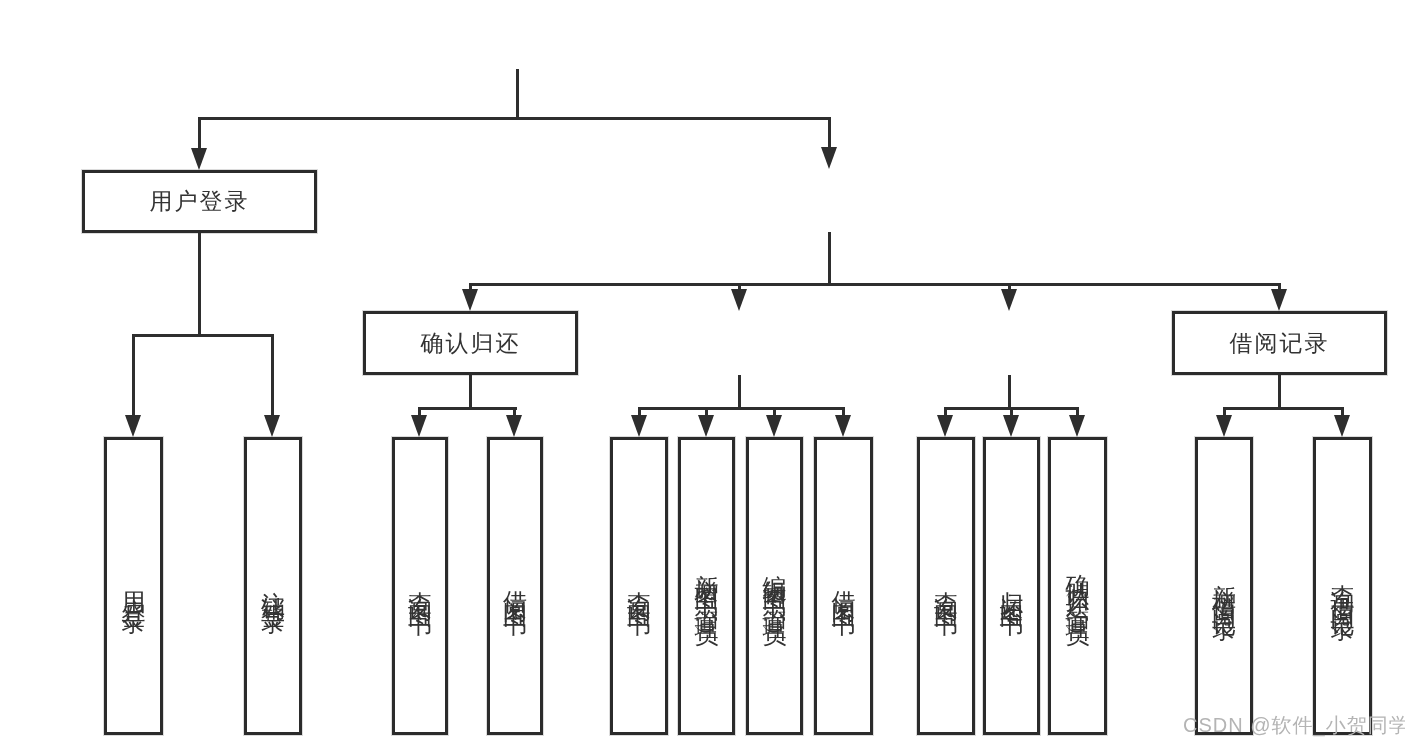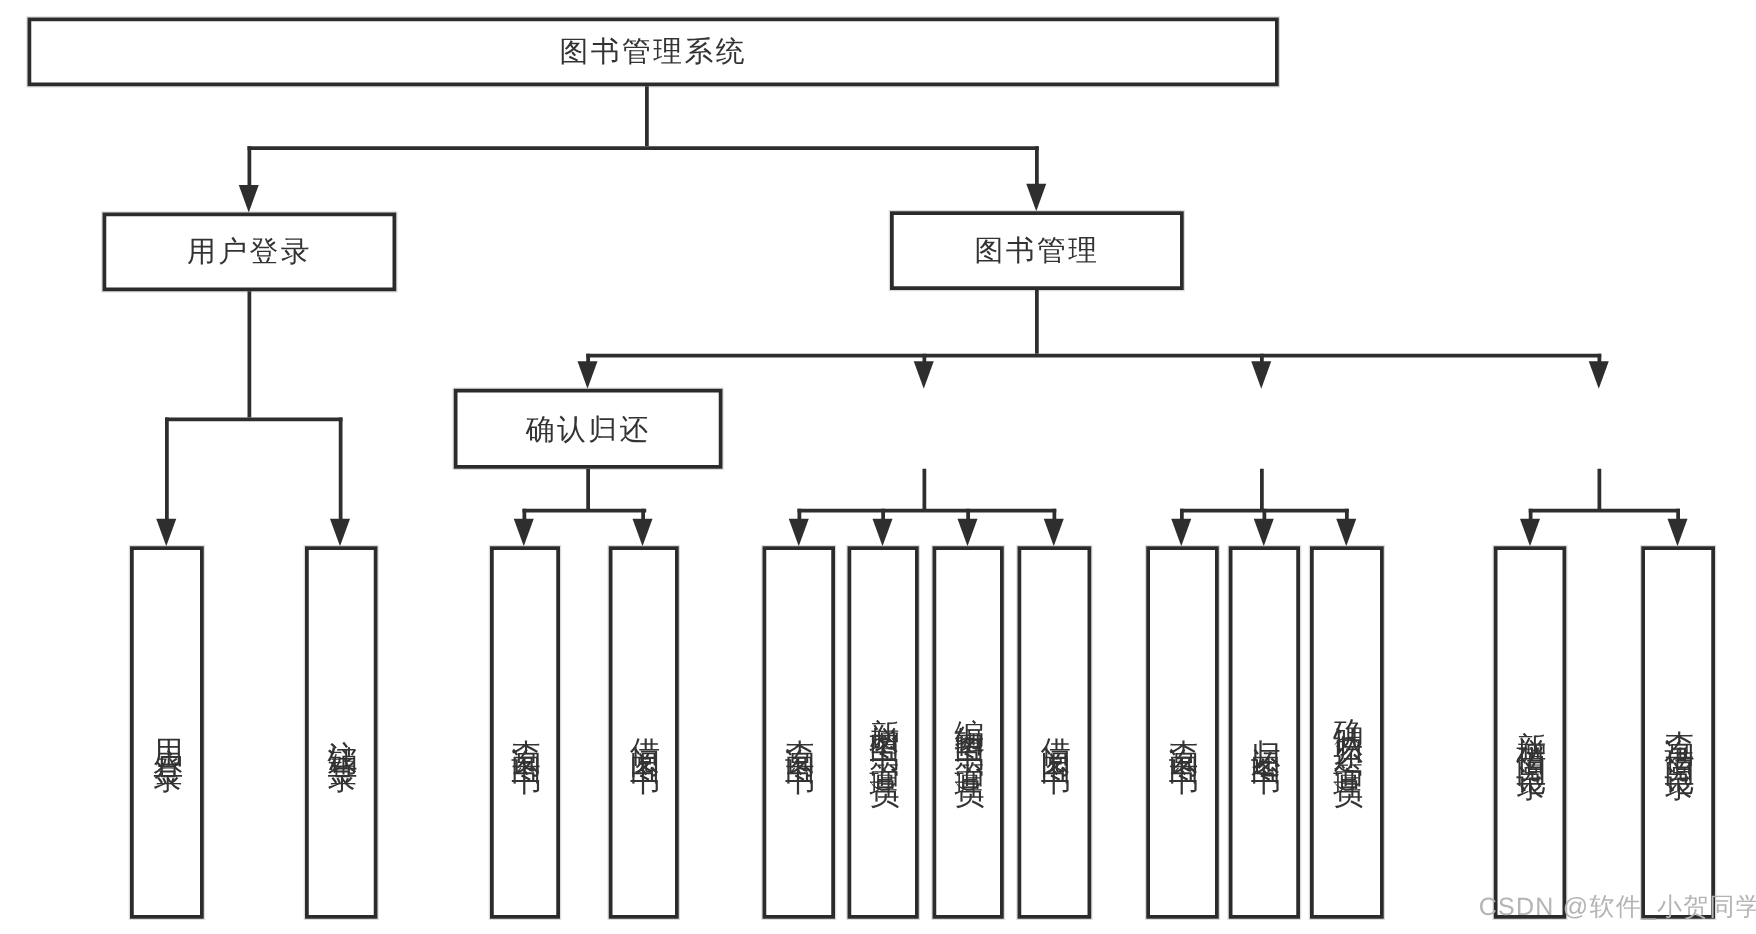--- a/index.html
+++ b/index.html
@@ -26,36 +26,30 @@
   .watermark {
     position:absolute; left:1183px; top:712px;
     font-size:20px; color:#b4b4b4; letter-spacing:1px; white-space:nowrap;
   }
 </style>
 </head>
 <body>
 
 <div class="canvas">
 
-  <div class="box hbox" style="left:22px;top:14px;width:1001px;height:55px">
-    <span class="label">图书管理系统</span>
-  </div>
 
   <div class="line" style="left:516px;top:69px;width:3px;height:48px"></div>
   <div class="line" style="left:198px;top:117px;width:633px;height:3px"></div>
   <div class="line" style="left:198px;top:117px;width:3px;height:34px"></div>
   <div class="arrow" style="left:191px;top:148px"></div>
   <div class="line" style="left:828px;top:117px;width:3px;height:34px"></div>
   <div class="arrow" style="left:821px;top:147px"></div>
 
   <div class="box hbox" style="left:82px;top:170px;width:235px;height:63px">
     <span class="label">用户登录</span>
-  </div>
-  <div class="box hbox" style="left:712px;top:169px;width:235px;height:63px">
-    <span class="label">图书管理</span>
   </div>
 
   <div class="line" style="left:198px;top:233px;width:3px;height:101px"></div>
   <div class="line" style="left:132px;top:334px;width:142px;height:3px"></div>
   <div class="line" style="left:132px;top:334px;width:3px;height:84px"></div>
   <div class="arrow" style="left:125px;top:415px"></div>
   <div class="line" style="left:271px;top:334px;width:3px;height:84px"></div>
   <div class="arrow" style="left:264px;top:415px"></div>
 
   <div class="line" style="left:828px;top:232px;width:3px;height:51px"></div>
@@ -64,20 +58,23 @@
   <div class="arrow" style="left:462px;top:289px"></div>
   <div class="line" style="left:738px;top:283px;width:3px;height:10px"></div>
   <div class="arrow" style="left:731px;top:289px"></div>
   <div class="line" style="left:1008px;top:283px;width:3px;height:10px"></div>
   <div class="arrow" style="left:1001px;top:289px"></div>
   <div class="line" style="left:1278px;top:283px;width:3px;height:10px"></div>
   <div class="arrow" style="left:1271px;top:289px"></div>
 
   <div class="box hbox" style="left:363px;top:311px;width:215px;height:64px">
     <span class="label">确认归还</span>
+  </div>
+  <div class="box hbox" style="left:1172px;top:311px;width:215px;height:64px">
+    <span class="label">借阅记录</span>
   </div>
 
   <div class="line" style="left:469px;top:375px;width:3px;height:33px"></div>
   <div class="line" style="left:418px;top:407px;width:99px;height:3px"></div>
   <div class="line" style="left:418px;top:407px;width:3px;height:12px"></div>
   <div class="arrow" style="left:411px;top:415px"></div>
   <div class="line" style="left:513px;top:407px;width:3px;height:12px"></div>
   <div class="arrow" style="left:506px;top:415px"></div>
 
   <div class="line" style="left:738px;top:375px;width:3px;height:33px"></div>

